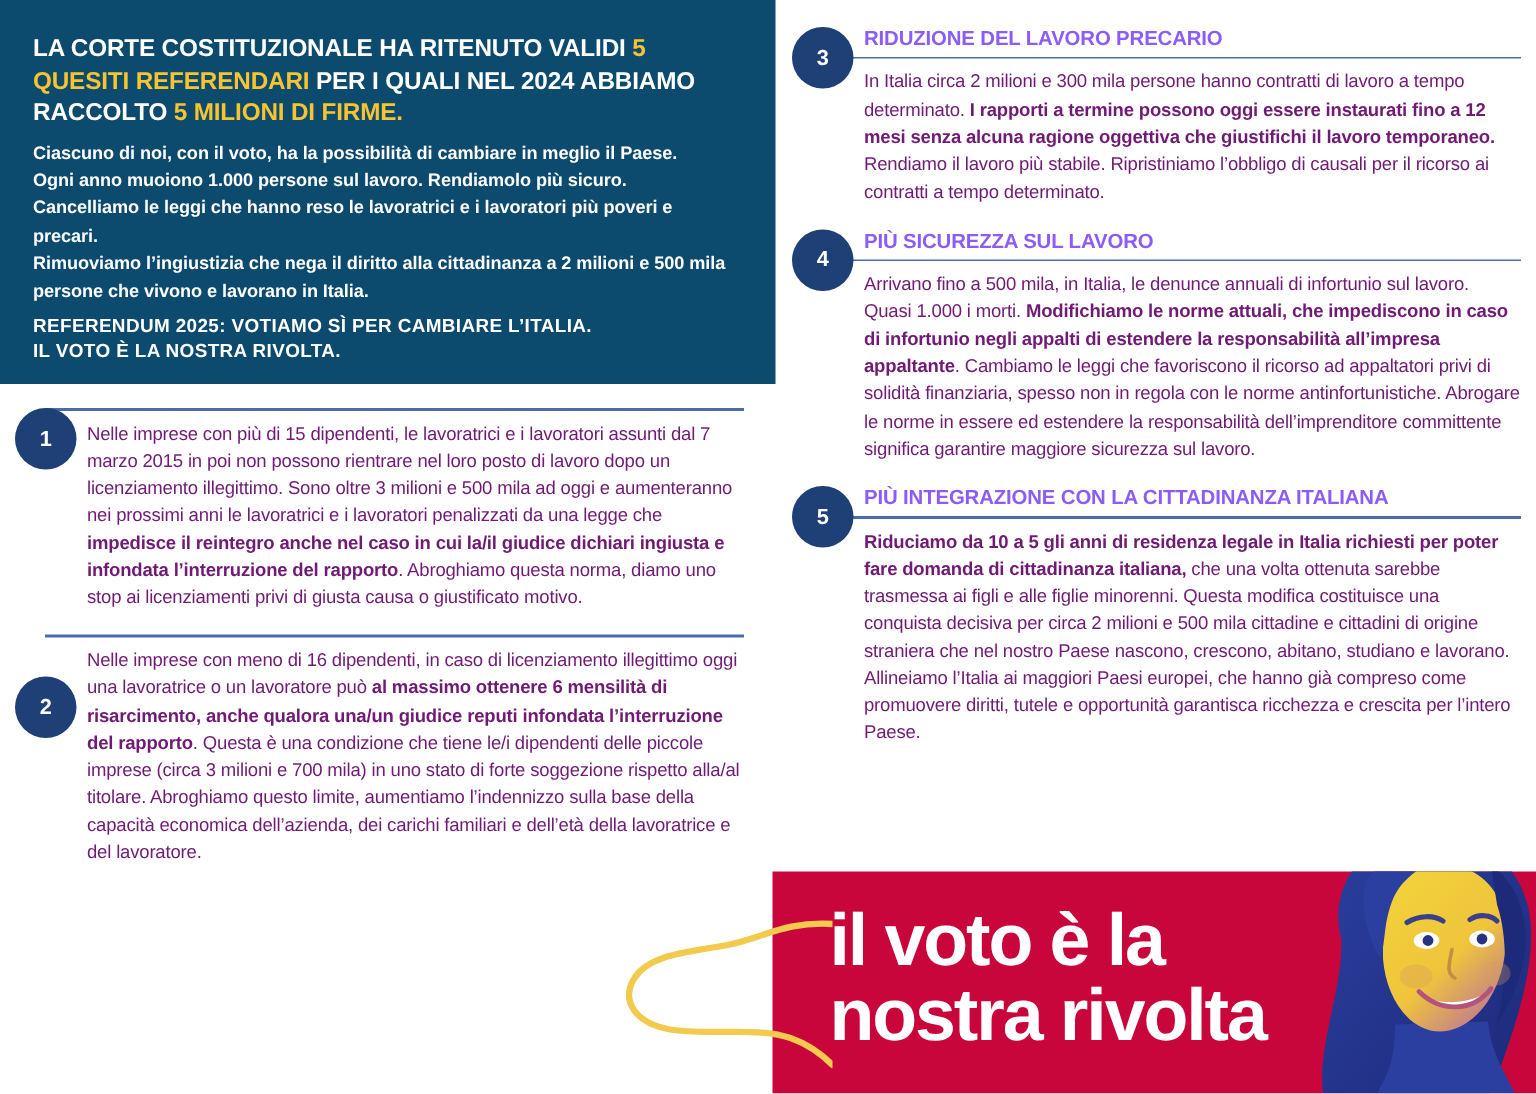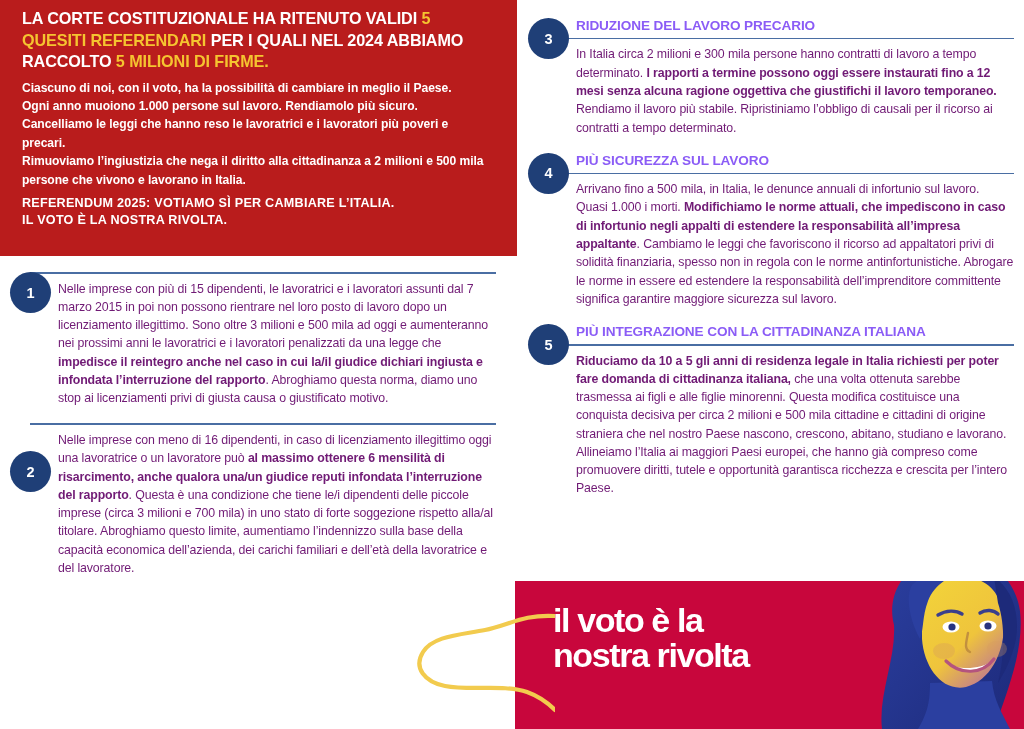--- a/index.html
+++ b/index.html
@@ -10,22 +10,22 @@
     position:relative;
     overflow:hidden;
     color:#1a1a1a;
   }
 
   
   .hero {
     position:absolute;
     left:0; top:0;
     width:517px; height:256px;
-    background:#b91c1c;
-    padding:8px 26px 0 22px;
+    background:#0c4a6e;
+    padding:22px 26px 0 22px;
   }
   .hero-head {
     font-size:16.2px;
     font-weight:bold;
     line-height:1.33;
     color:#ffffff;
     letter-spacing:-0.1px;
   }
   .hero-head .hl { color:#f5c430; }
 
@@ -111,21 +111,21 @@
   .banner {
     position:absolute;
     left:515px; top:581px;
     width:509px; height:148px;
     background:#c8063c;
     overflow:hidden;
   }
   .banner-text {
     position:absolute;
     left:38px; top:22px;
-    font-size:34px;
+    font-size:49px;
     font-weight:bold;
     line-height:1.02;
     color:#ffffff;
     letter-spacing:-1.4px;
     white-space:pre-line;
     z-index:2;
   }
   .portrait {
     position:absolute;
     right:0; top:-26px;

